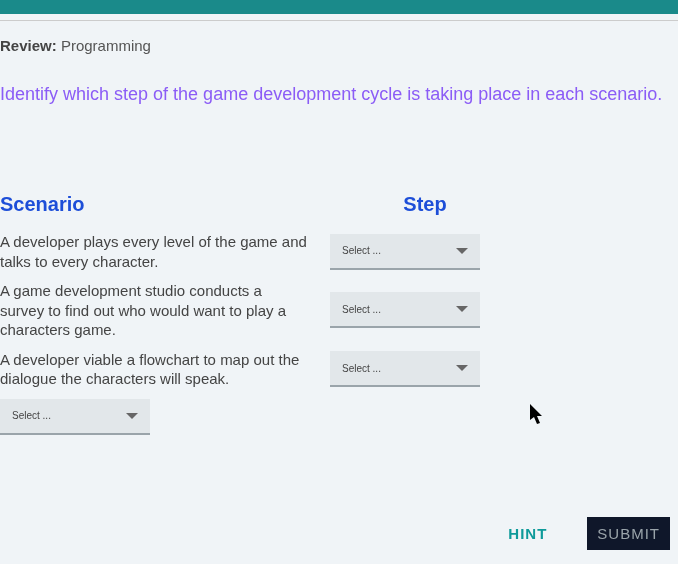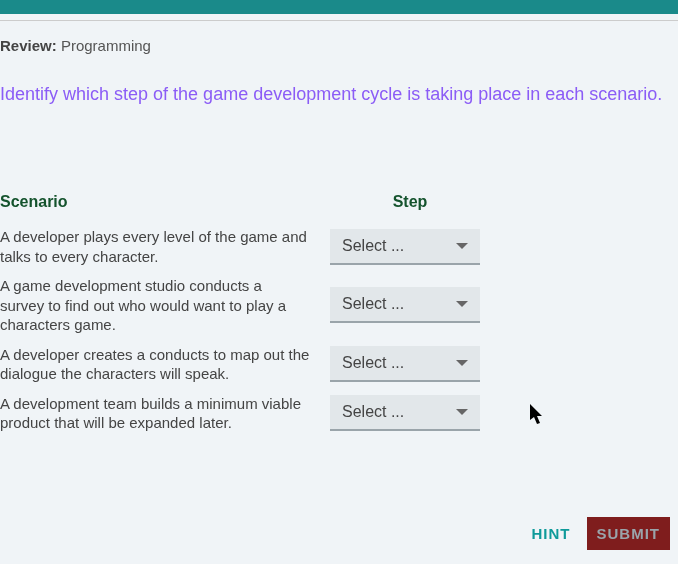--- a/index.html
+++ b/index.html
@@ -33,22 +33,23 @@
       font-size: 18px;
       color: #8b5cf6;
       line-height: 1.4;
     }
     .table-area {
       margin-top: 80px;
     }
     .headers {
       display: flex;
       font-weight: bold;
-      font-size: 16px;
-      color: #14532d;
+      font-size: 20px;
+      color: #1d4ed8;
+      gap: 15px;
     }
     .col-scenario { width: 330px; padding: 6px 8px 6px 0; }
     .col-step { width: 160px; padding: 6px 0; text-align: center; }
     .row {
       display: flex;
       align-items: center;
       margin-top: 10px;
     }
     .scenario-text {
       width: 330px;
@@ -59,54 +60,54 @@
     }
     .select {
       width: 150px;
       height: 36px;
       background: #e2e7ea;
       border-bottom: 2px solid #9aa4aa;
       display: flex;
       align-items: center;
       justify-content: space-between;
       padding: 0 12px;
-      font-size: 16px;
+      font-size: 10px;
       color: #444;
       cursor: pointer;
       position: relative;
     }
     .caret {
       width: 0; height: 0;
       border-left: 6px solid transparent;
       border-right: 6px solid transparent;
       border-top: 6px solid #666;
     }
     .buttons {
       position: absolute;
       bottom: 14px;
       right: 8px;
       display: flex;
-      gap: 16px;
+      gap: 40px;
       align-items: center;
     }
     .hint-btn {
       color: #0e9a9a;
       font-weight: bold;
       font-size: 15px;
       letter-spacing: 1px;
       cursor: pointer;
       background: none;
       border: none;
     }
     .submit-btn {
       color: #9aa4aa;
-      font-weight: bold;
+      font-weight: normal;
       font-size: 15px;
       letter-spacing: 1px;
-      background: #7f1d1d;
+      background: #0f172a;
       border: none;
       padding: 8px 10px;
       cursor: pointer;
     }
     .cursor {
       position: absolute;
       top: 404px;
       left: 530px;
       font-size: 20px;
       color: #000;
@@ -142,29 +143,28 @@
 
     <div class="row">
       <div class="scenario-text">A game development studio conducts a survey to find out who would want to play a characters game.</div>
       <div class="select">
         <span>Select ...</span>
         <span class="caret"></span>
       </div>
     </div>
 
     <div class="row">
-      <div class="scenario-text">A developer creates a conducts to map out the dialogue the characters will speak.</div>
+      <div class="scenario-text">A developer viable a flowchart to map out the dialogue the characters will speak.</div>
       <div class="select">
         <span>Select ...</span>
         <span class="caret"></span>
       </div>
     </div>
 
     <div class="row">
-      <div class="scenario-text">A development team builds a minimum viable product that will be expanded later.</div>
       <div class="select">
         <span>Select ...</span>
         <span class="caret"></span>
       </div>
     </div>
   </div>
 </div>
 
 <div class="buttons">
   <button class="hint-btn">HINT</button>

